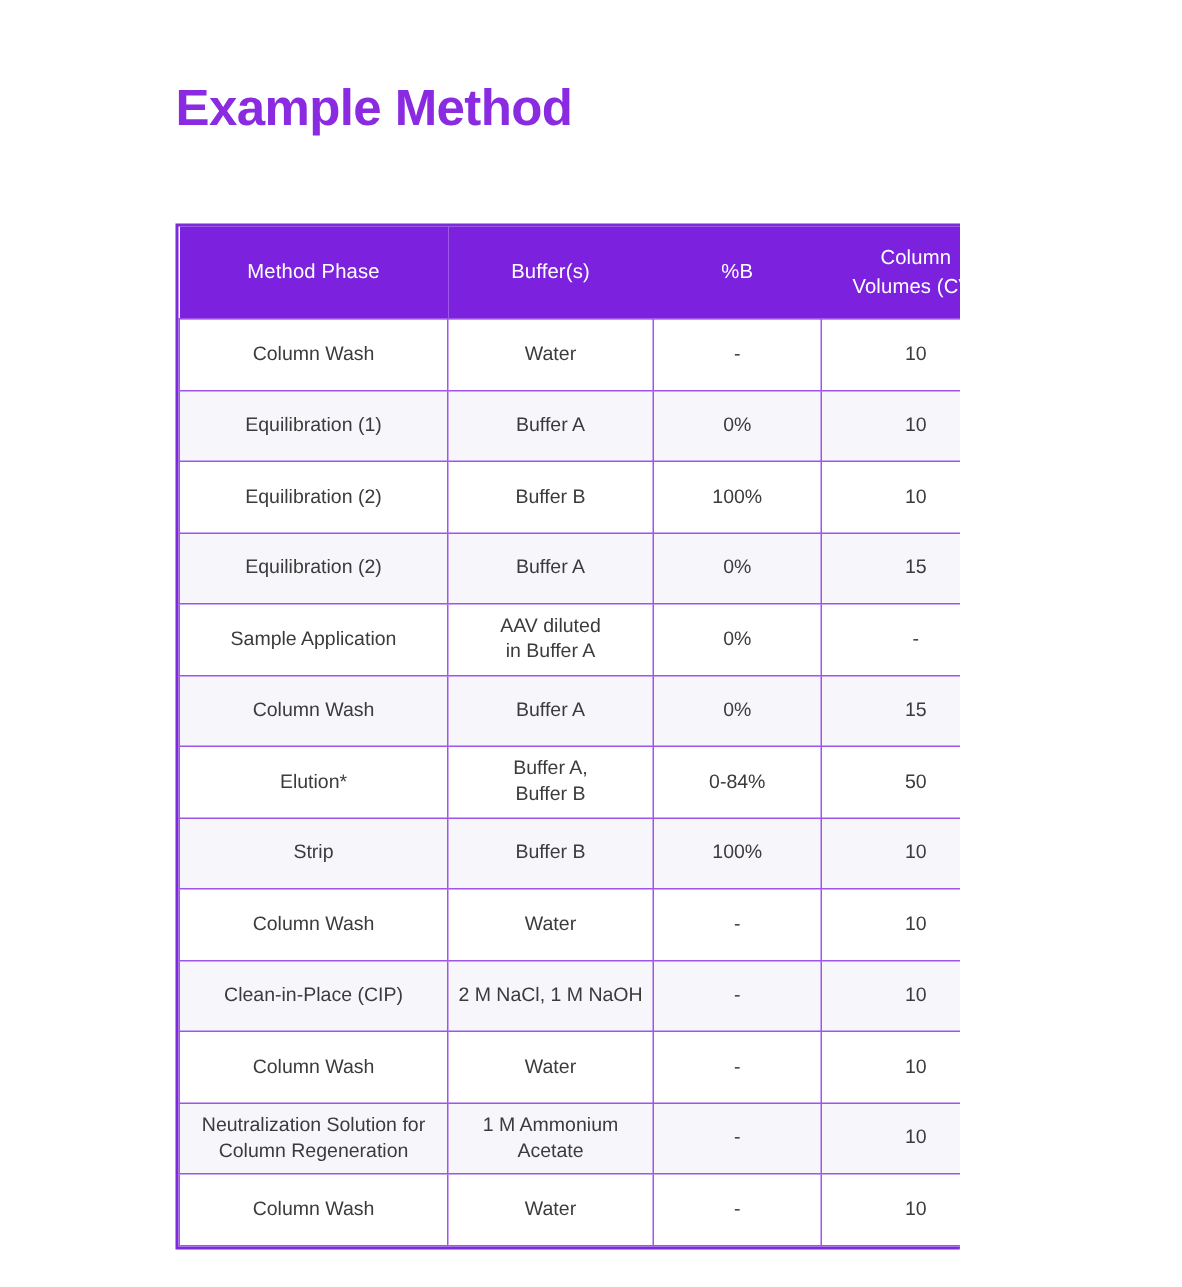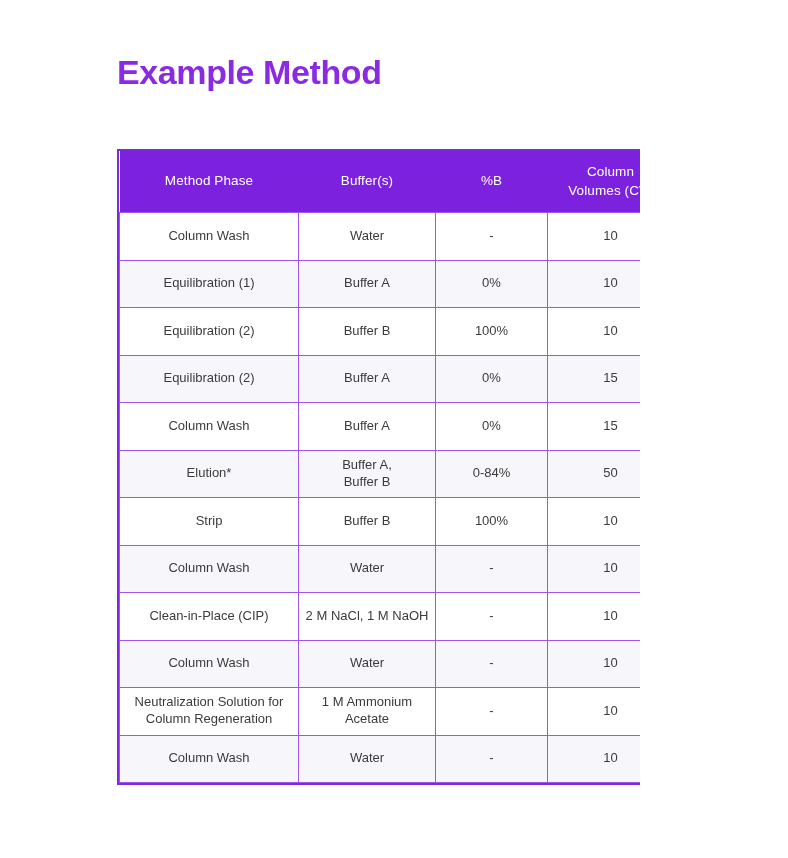--- a/index.html
+++ b/index.html
@@ -112,20 +112,27 @@
             <td>100%</td>
             <td>10</td>
           </tr>
           <tr>
             <td>Equilibration (2)</td>
             <td>Buffer A</td>
             <td>0%</td>
             <td>15</td>
           </tr>
           <tr>
+            <td>Sample Application</td>
+            <td>AAV diluted
+in Buffer A</td>
+            <td>0%</td>
+            <td>-</td>
+          </tr>
+          <tr>
             <td>Column Wash</td>
             <td>Buffer A</td>
             <td>0%</td>
             <td>15</td>
           </tr>
           <tr>
             <td>Elution*</td>
             <td>Buffer A,
 Buffer B</td>
             <td>0-84%</td>

